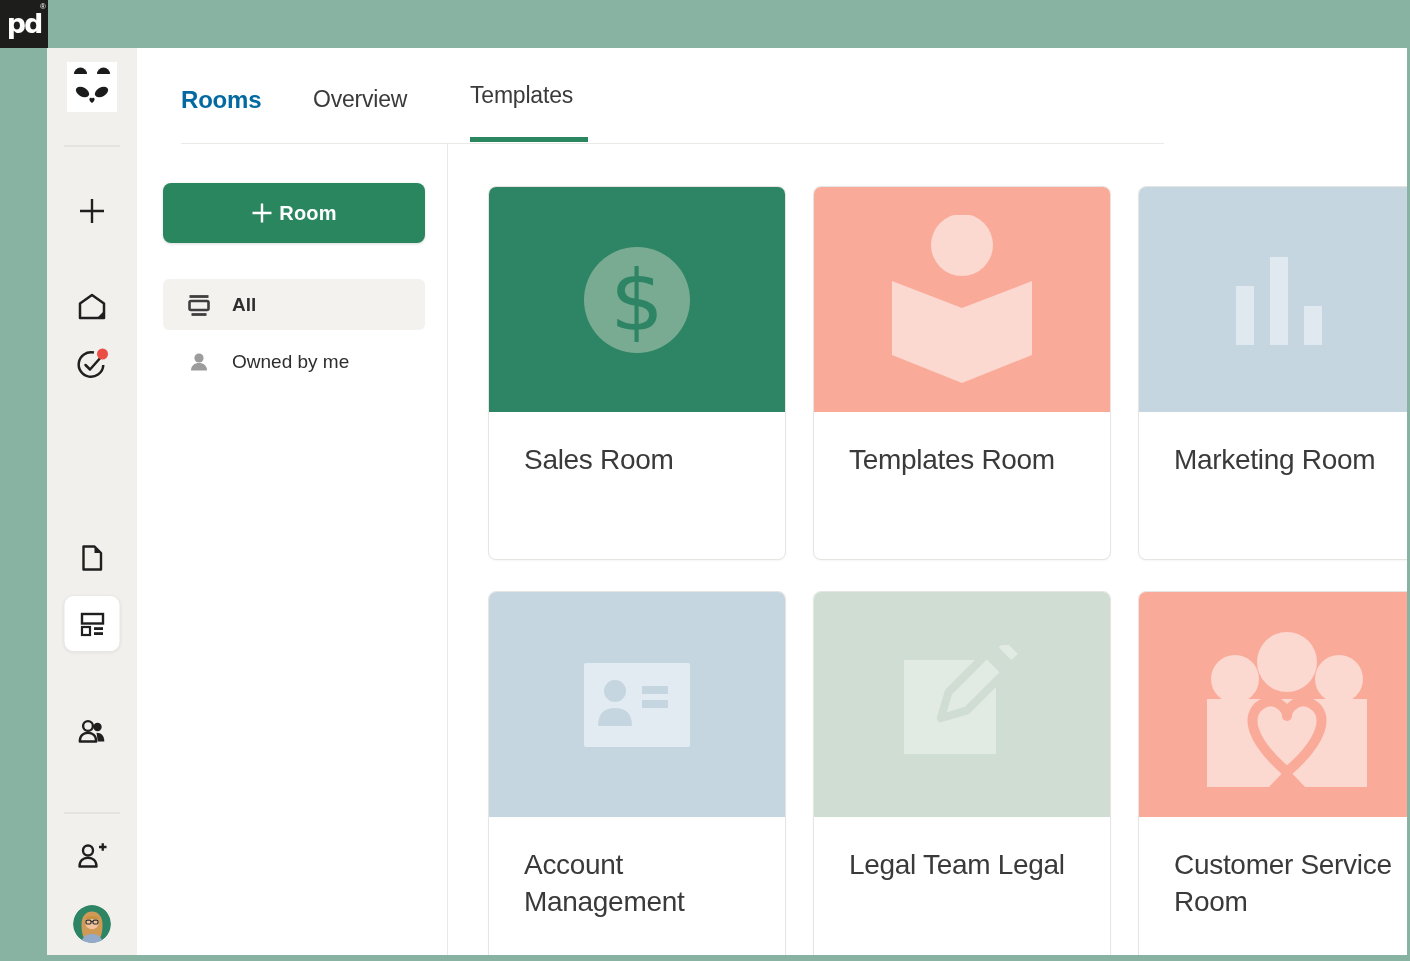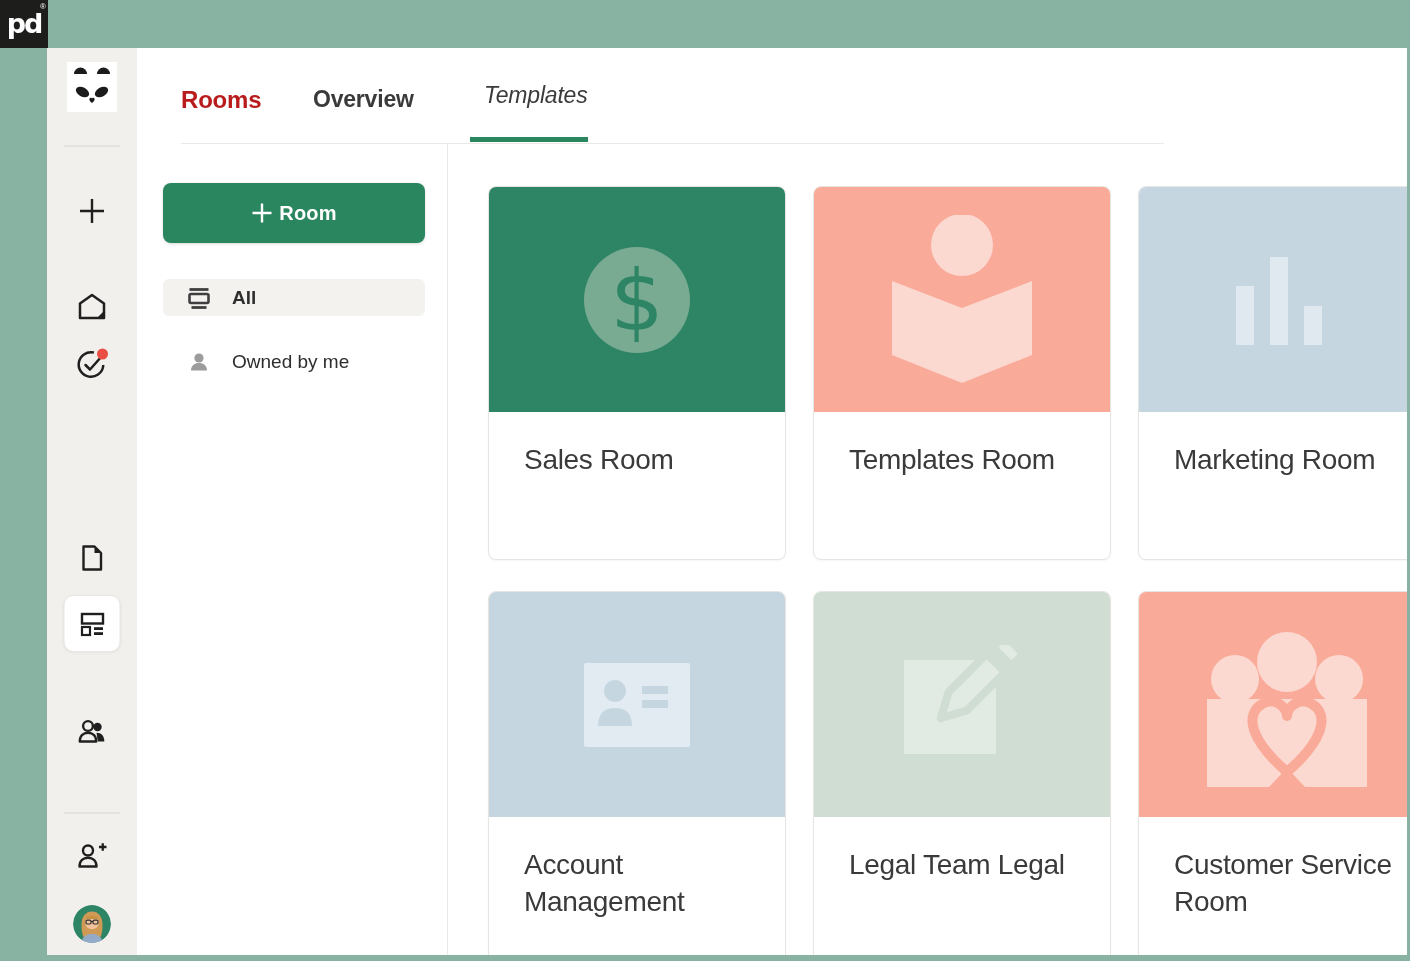--- a/index.html
+++ b/index.html
@@ -39,37 +39,37 @@
     top:547px; width:57px; height:57px; background:#fff; border:1px solid #E9E7E3;
     border-radius:10px; box-shadow:0 1px 3px rgba(0,0,0,.06);
     display:flex; align-items:center; justify-content:center;
   }
   #avatar { top:857px; width:38px; height:38px; border-radius:50%; overflow:hidden; }
 
   
   #main {
     left:137px; top:48px; width:1270px; height:907px; background:#fff; overflow:hidden;
   }
-  #page-title { left:44px; top:38px; font-size:24px; font-weight:700; color:#b91c1c; letter-spacing:-.2px; }
+  #page-title { left:44px; top:38px; font-size:24px; font-weight:700; color:#0369a1; letter-spacing:-.2px; }
   .tab { font-size:23px; color:#3A3A3A; cursor:pointer; letter-spacing:-.2px; }
-  #tab-overview { left:176px; top:38px;font-weight:bold; }
-  #tab-templates { left:347px; top:34px;font-style:italic; }
+  #tab-overview { left:176px; top:38px; }
+  #tab-templates { left:333px; top:34px; }
   #tab-underline { left:333px; top:89px; width:118px; height:5px; }
   #header-divider { left:44px; top:95px; width:983px; height:1px; background:#EBE9E5; }
   #panel-divider { left:310px; top:95px; width:1px; height:812px; background:#EAE8E4; }
 
   
   #new-room-btn {
     left:26px; top:135px; width:262px; height:60px; border-radius:8px; border:none;
     display:flex; align-items:center; justify-content:center; gap:14px;
     color:#fff; cursor:pointer; box-shadow:0 1px 3px rgba(0,0,0,.15);
   }
   #new-room-btn .lbl { font-size:20px; font-weight:700; letter-spacing:.2px; }
   .filter-row {
-    left:26px; width:262px; height:37px; border-radius:6px;
+    left:26px; width:262px; height:51px; border-radius:6px;
     display:flex; align-items:center; cursor:pointer;
   }
   #filter-all { top:231px; background:#F3F2EF; }
   #filter-owned { top:290px; height:48px; }
   .filter-row .f-ico { margin-left:23px; width:26px; display:flex; justify-content:center; }
   .filter-row .f-lbl { margin-left:20px; font-size:19px; color:#2E2E2E; }
   #filter-all .f-lbl { font-weight:700; }
 
   
   .card {

